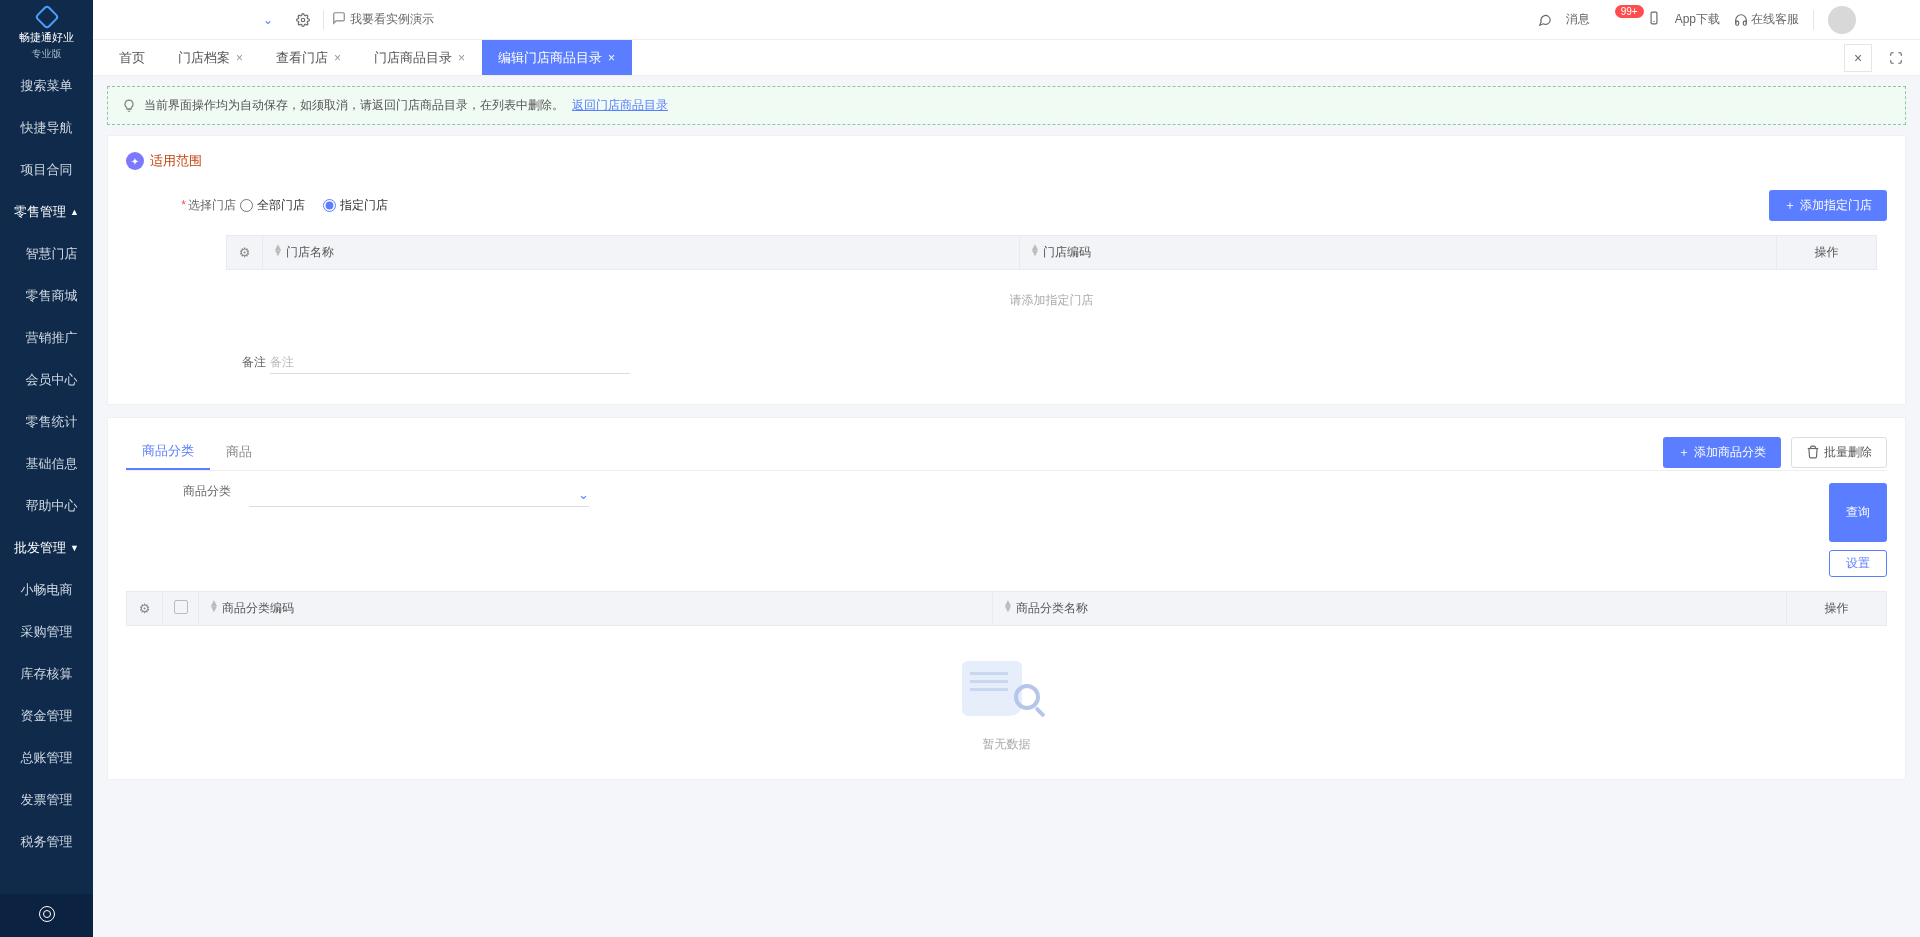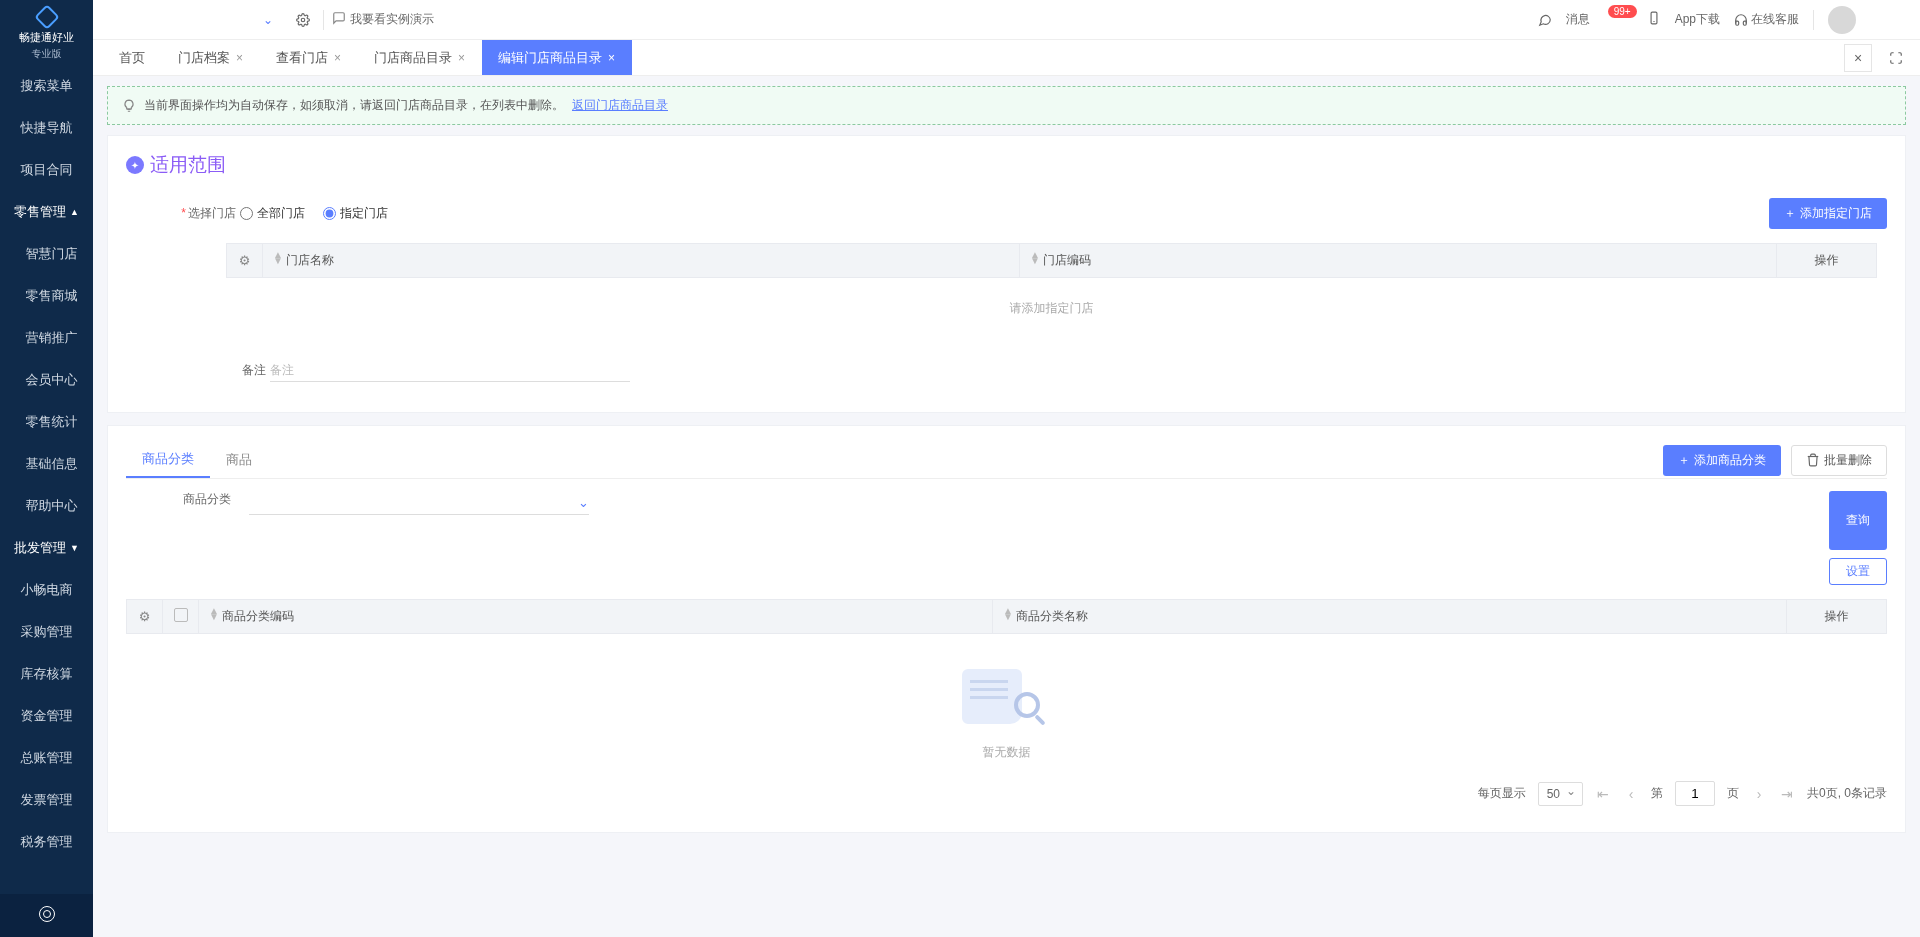--- a/index.html
+++ b/index.html
@@ -19,40 +19,40 @@
 .sidebar-footer { padding: 12px 0; text-align: center; background: #0b2240; }
 .gear { display: inline-block; width: 16px; height: 16px; border: 1.5px solid #fff; border-radius: 50%; position: relative; }
 .gear::before { content: ''; position: absolute; inset: 3px; border: 1.5px solid #fff; border-radius: 50%; }
 .main { flex: 1; display: flex; flex-direction: column; background: #f5f6fa; }
 .topbar { height: 40px; background: #fff; display: flex; align-items: center; padding: 0 10px; gap: 8px; border-bottom: 1px solid #eee; position: relative; }
 .org-select { display: flex; align-items: center; gap: 6px; padding: 4px 10px; min-width: 180px; color: #888; cursor: pointer; }
 .chevron { color: #5a7eff; font-size: 12px; }
 .topbar-icon { width: 24px; height: 24px; display: flex; align-items: center; justify-content: center; cursor: pointer; color: #666; }
 .demo-link { display: flex; align-items: flex-start; gap: 4px; color: #666; font-size: 12px; cursor: pointer; }
 .topbar-right { margin-left: auto; display: flex; align-items: center; gap: 14px; font-size: 12px; color: #666; }
-.badge { background: #ff4d4f; color: #fff; font-size: 10px; border-radius: 8px; padding: 1px 6px; position: relative; top: -8px; left: 4px; }
+.badge { background: #ff4d4f; color: #fff; font-size: 10px; border-radius: 8px; padding: 1px 6px; position: relative; top: -8px; left: 11px; }
 .topbar-divider { width: 1px; height: 20px; background: #e5e5e5; }
 .avatar { width: 28px; height: 28px; border-radius: 50%; background: #d8d8d8; }
 .username { color: #999; min-width: 40px; }
 .tabbar { height: 36px; background: #fff; display: flex; align-items: stretch; border-bottom: 1px solid #eee; padding: 0 10px; }
 .tab { padding: 0 16px; display: flex; align-items: center; gap: 6px; font-size: 13px; color: #555; cursor: pointer; border-right: 1px solid transparent; }
 .tab .close { font-size: 12px; color: #999; }
 .tab.active { background: #5a7eff; color: #fff; }
 .tab.active .close { color: #fff; }
 .tabbar-actions { margin-left: auto; display: flex; align-items: center; gap: 10px; }
 .tab-close-all, .fullscreen-icon { width: 28px; height: 28px; display: flex; align-items: center; justify-content: center; cursor: pointer; border: 1px solid #e5e5e5; color: #666; font-size: 14px; }
 .fullscreen-icon { border: none; }
 .content { flex: 1; overflow: auto; padding: 10px 14px; }
 .info-banner { border: 1px dashed #8cc9a0; background: #f0fbf4; padding: 10px 14px; display: flex; align-items: center; gap: 8px; font-size: 12px; color: #555; margin-bottom: 10px; }
 .info-banner .bulb { color: #888; }
 .info-banner a { color: #5a7eff; text-decoration: underline; cursor: pointer; }
 .card { background: #fff; border: 1px solid #eef0f4; padding: 16px 18px; margin-bottom: 12px; }
 .card-header { display: flex; align-items: center; gap: 6px; margin-bottom: 20px; }
 .card-header .icon-circle { width: 18px; height: 18px; border-radius: 50%; background: #7b79ff; display: flex; align-items: center; justify-content: center; color: #fff; font-size: 10px; }
-.card-header .title { color: #8b5cf6; font-size: 19px; font-weight: 500; }
+.card-header .title { color: #c2410c; font-size: 13px; font-weight: 500; }
 .form-row { display: flex; align-items: center; gap: 4px; margin-bottom: 14px; margin-left: 30px; }
 .form-label { width: 80px; text-align: right; font-size: 12px; color: #666; }
 .required { color: #ff4d4f; margin-right: 2px; }
 .radio-group { display: flex; gap: 18px; align-items: center; }
 .radio { display: flex; align-items: center; gap: 4px; cursor: pointer; font-size: 12px; }
 .radio input { accent-color: #5a7eff; }
 .btn { padding: 6px 14px; border-radius: 3px; font-size: 12px; cursor: pointer; border: 1px solid transparent; display: inline-flex; align-items: center; gap: 4px; }
 .btn-primary { background: #5a7eff; color: #fff; }
 .btn-outline { background: #fff; border: 1px solid #5a7eff; color: #5a7eff; }
 .btn-plain { background: #fff; border: 1px solid #ddd; color: #555; }
@@ -309,28 +309,16 @@
           </table>
           <div class="empty-state">
             <div class="empty-illustration">
               <div class="doc-shape"></div>
               <div class="doc-lines"></div>
               <div class="mag"></div>
             </div>
             <span>暂无数据</span>
           </div>
         </div>
-        <div class="pagination">
-          <span>每页显示</span>
-          <span class="page-select">50</span>
-          <span class="page-nav-btn">⇤</span>
-          <span class="page-nav-btn">‹</span>
-          <span>第</span>
-          <input class="page-input" value="1" style="">
-          <span>页</span>
-          <span class="page-nav-btn">›</span>
-          <span class="page-nav-btn">⇥</span>
-          <span>共0页, 0条记录</span>
-        </div>
       </div>
     </div>
   </div>
 </div>
 
 </body></html>

